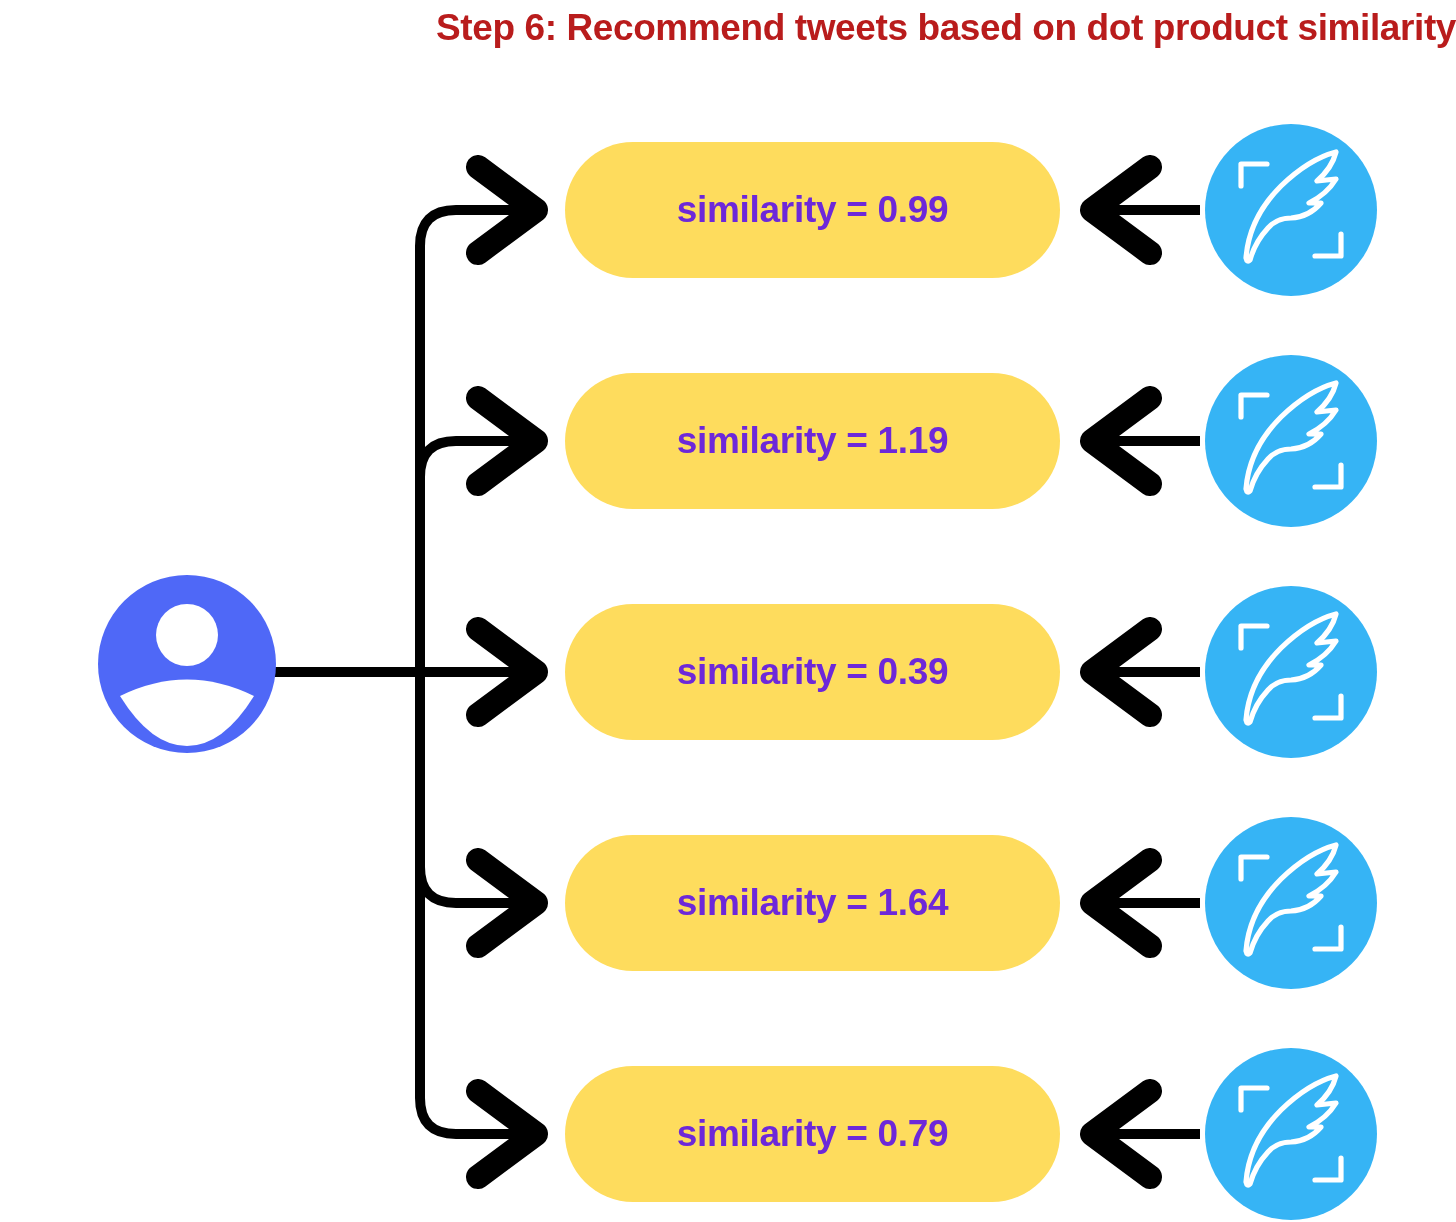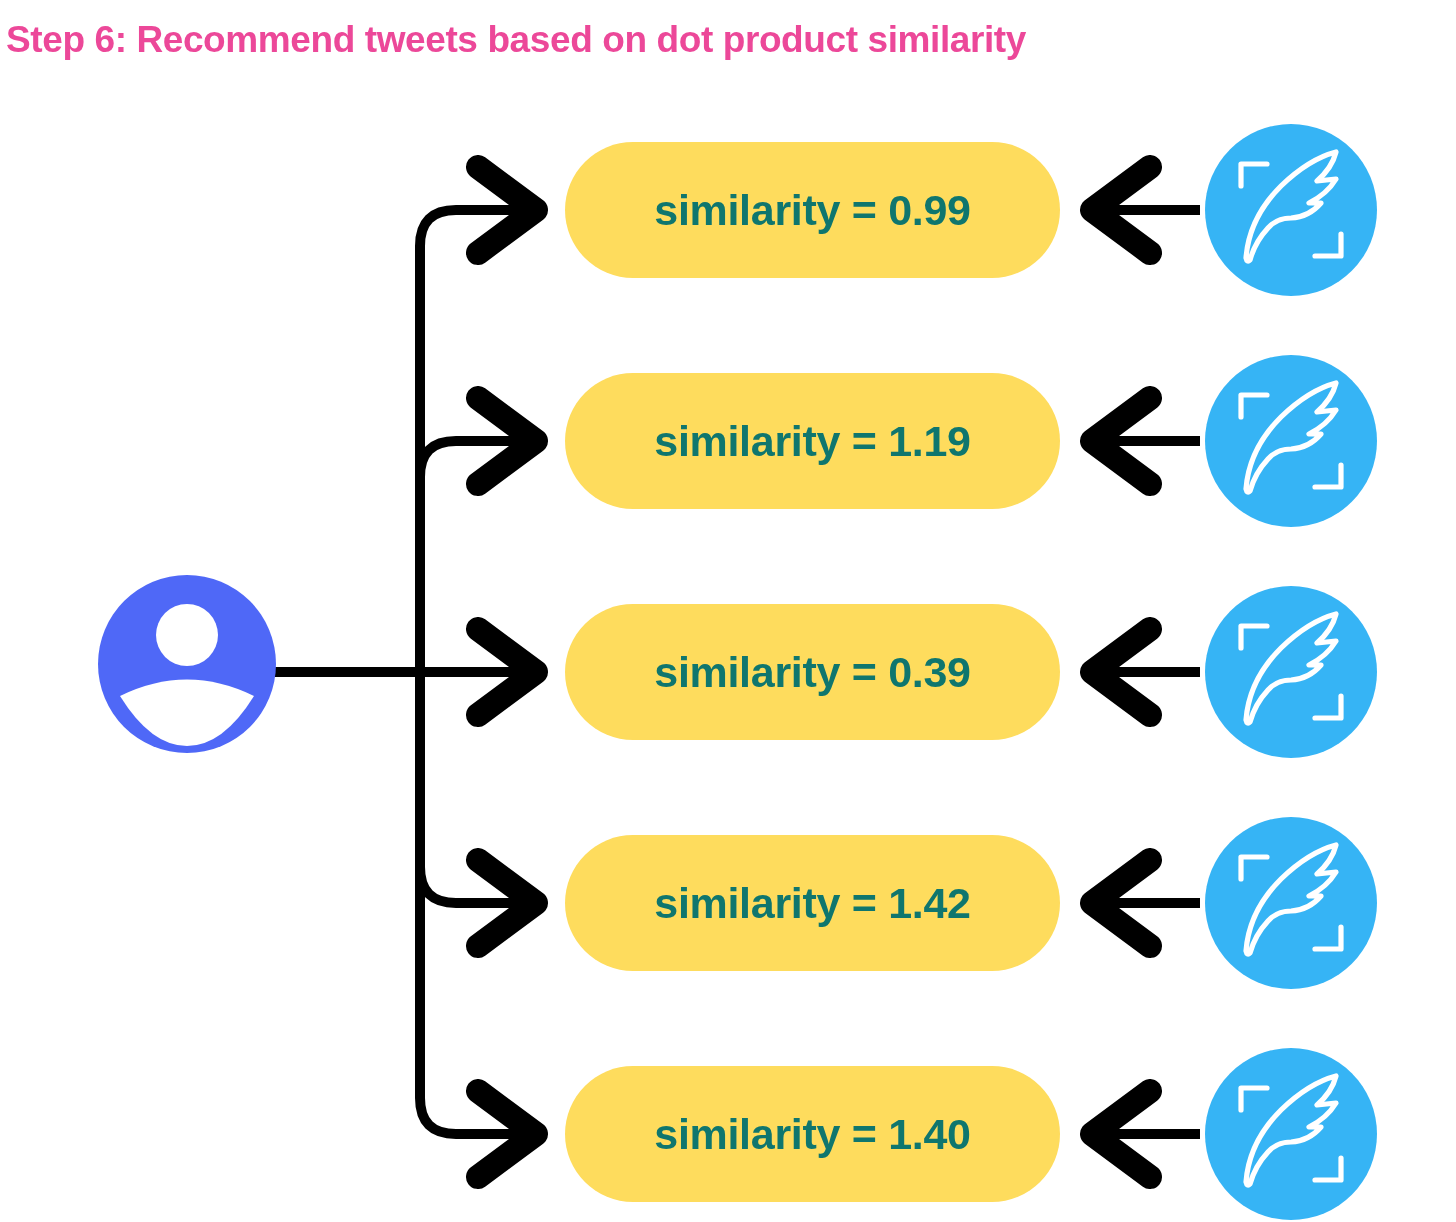--- a/index.html
+++ b/index.html
@@ -12,28 +12,29 @@
     height: 1222px;
     position: relative;
     overflow: hidden;
     font-family: "Liberation Sans", sans-serif;
   }
 
   
   #diagram-title {
     position: absolute;
     left: 6px;
-    top: 16px;
+    top: 4px;
     width: 1450px;
     font-size: 37px;
     font-weight: bold;
-    color: #ec4899;
+    color: #b91c1c;
     letter-spacing: -0.4px;
     white-space: nowrap;
     line-height: 48px;
+    text-align: right;
   }
 
   
   #connector-layer {
     position: absolute;
     left: 0;
     top: 0;
     width: 1456px;
     height: 1222px;
   }
@@ -61,23 +62,23 @@
     width: 495px;
     height: 136px;
     border-radius: 68px;
     background: #FEDC5D;
     display: flex;
     align-items: center;
     justify-content: center;
     box-sizing: border-box;
   }
   .similarity-pill .pill-label {
-    font-size: 43px;
+    font-size: 37px;
     font-weight: bold;
-    color: #0f766e;
+    color: #6d28d9;
     letter-spacing: -0.3px;
     white-space: nowrap;
   }
   .tweet-icon {
     position: absolute;
     left: 1205px;
     top: -86px;
     width: 172px;
     height: 172px;
   }
@@ -183,38 +184,38 @@
         <path d="M 41 134 Q 44 94 76 62 Q 104 35 131 28
                  Q 127 44 112 57 L 131 55 Q 122 70 104 79
                  L 116 79 Q 104 93 86 94 Q 72 94 63 104
                  Q 50 118 45 136 Q 42 139 41 134 Z"></path>
       </g>
     </svg>
   </div>
 
   <div class="row" style="top:903px">
     <div class="similarity-pill">
-      <span class="pill-label">similarity = 1.42</span>
+      <span class="pill-label">similarity = 1.64</span>
     </div>
     <svg class="tweet-icon" viewBox="0 0 172 172" xmlns="http://www.w3.org/2000/svg">
       <circle cx="86" cy="86" r="86" fill="#36B4F5"></circle>
       <g fill="none" stroke="#FFFFFF" stroke-width="5.2" stroke-linecap="round" stroke-linejoin="round">
         <path d="M 36 62 L 36 40 L 62 40"></path>
         <path d="M 136 110 L 136 132 L 110 132"></path>
         <path d="M 41 134 Q 44 94 76 62 Q 104 35 131 28
                  Q 127 44 112 57 L 131 55 Q 122 70 104 79
                  L 116 79 Q 104 93 86 94 Q 72 94 63 104
                  Q 50 118 45 136 Q 42 139 41 134 Z"></path>
       </g>
     </svg>
   </div>
 
   <div class="row" style="top:1134px">
     <div class="similarity-pill">
-      <span class="pill-label">similarity = 1.40</span>
+      <span class="pill-label">similarity = 0.79</span>
     </div>
     <svg class="tweet-icon" viewBox="0 0 172 172" xmlns="http://www.w3.org/2000/svg">
       <circle cx="86" cy="86" r="86" fill="#36B4F5"></circle>
       <g fill="none" stroke="#FFFFFF" stroke-width="5.2" stroke-linecap="round" stroke-linejoin="round">
         <path d="M 36 62 L 36 40 L 62 40"></path>
         <path d="M 136 110 L 136 132 L 110 132"></path>
         <path d="M 41 134 Q 44 94 76 62 Q 104 35 131 28
                  Q 127 44 112 57 L 131 55 Q 122 70 104 79
                  L 116 79 Q 104 93 86 94 Q 72 94 63 104
                  Q 50 118 45 136 Q 42 139 41 134 Z"></path>

